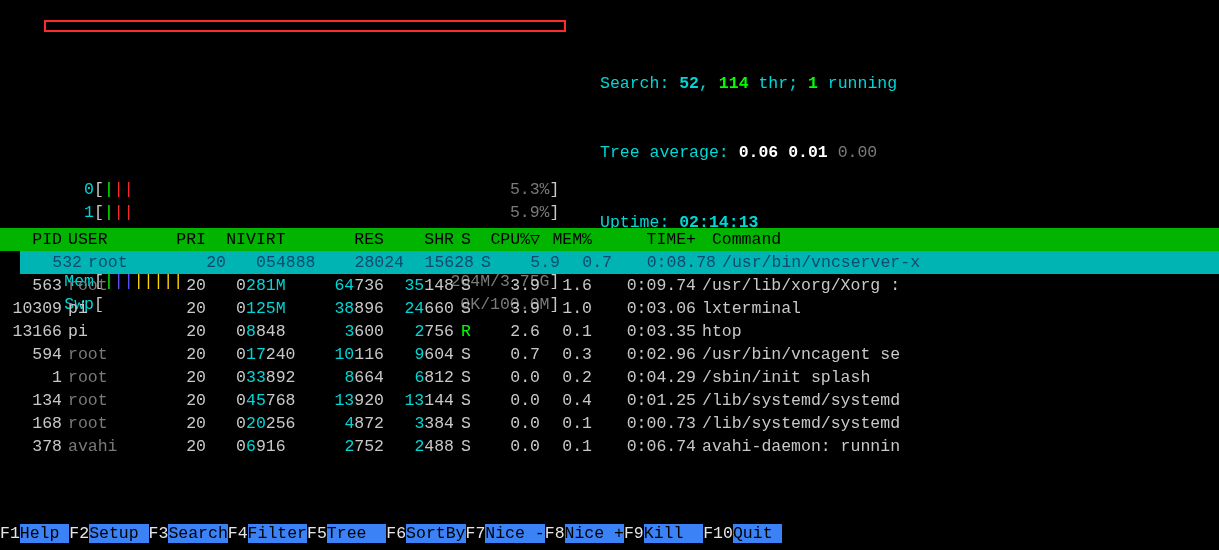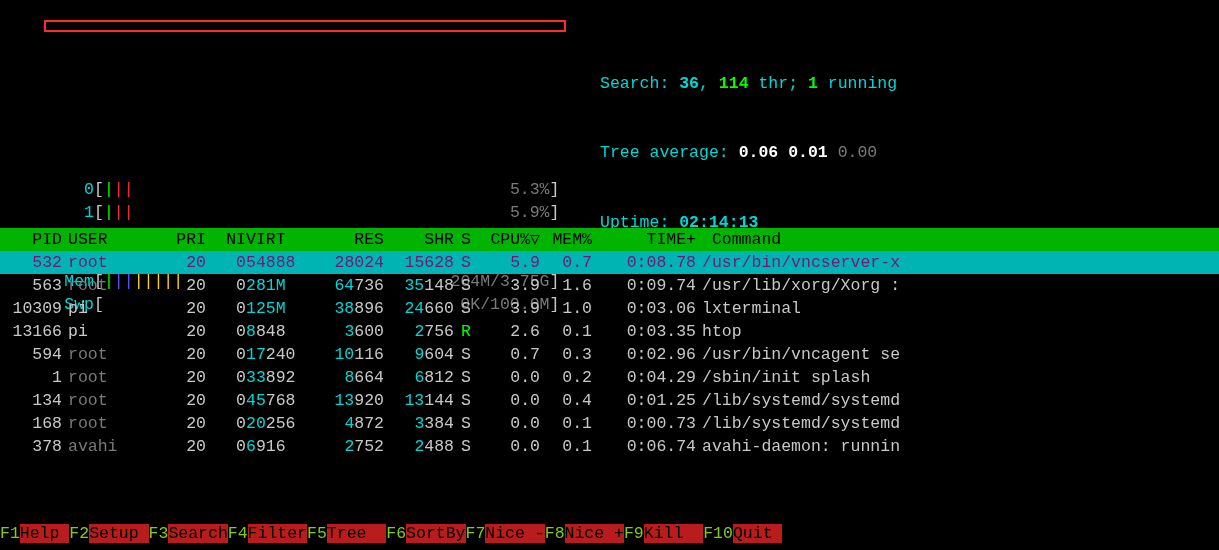--- a/index.html
+++ b/index.html
@@ -35,54 +35,54 @@
   .bar-y { color:#ffd700; }
   .meter-val { color:#7a7a7a; }
   .right-stats { position:absolute; left: 600px; top: 26px; }
   .st-label { color:#00d7d7; }
   .st-cyan-b { color:#00d7d7; font-weight:bold; }
   .st-green-b { color:#00ff00; font-weight:bold; }
   .st-white-b { color:#ffffff; font-weight:bold; }
   .st-grey { color:#7a7a7a; }  
   .header-row { background:#00b400; color:#000; height:23px; }
   .row { height:23px; }
-  .row.sel { background:#00b4b4; color:#701a75; }
+  .row.sel { background:#00b4b4; color:#0c4a6e;margin-left:20px; }
   .c { display:inline-block; }
   .c-pid { width:62px; text-align:right; }
   .c-user { width:88px; padding-left:6px;}
   .c-pri { width:56px; text-align:right;}
   .c-ni { width:40px; text-align:right;}
   .c-virt { width:66px; }
   .c-res { width:72px; text-align:right;}
   .c-shr { width:70px; text-align:right;}
   .c-s { width:24px; text-align:center;}
   .c-cpu { width:62px; text-align:right;}
   .c-mem { width:52px; text-align:right;}
   .c-time { width:104px; text-align:right;}
   .c-cmd { padding-left:6px;}
   .dim { color:#7a7a7a; }
   .num-cyan-lead { color:#00d7d7; } 
   .num-rest { color:#c8c8c8; }
   .run-g { color:#00ff00; }
   .fkeys { position:absolute; top:522px; left:0; }
-  .fk-num { color:#84cc16; }
-  .fk-lab { background:#b91c1c; color:#000; }
+  .fk-num { color:#e5e5e5; }
+  .fk-lab { background:#3b82f6; color:#000; }
 </style>
 </head>
 <body>
 
 
 
 <div class="top">
   <div class="meters-box"></div>
   <div id="cpu-meters" class="meters-area" style="position:relative; left:10px;"><div class="meter-row"><span class="meter-label">0</span><span class="meter-open">[</span><span class="meter-bars"><span class="bar-g">|</span><span class="bar-r">|</span><span class="bar-r">|</span></span><span class="meter-val">                                      5.3%</span><span class="meter-close">]</span></div><div class="meter-row"><span class="meter-label">1</span><span class="meter-open">[</span><span class="meter-bars"><span class="bar-g">|</span><span class="bar-r">|</span><span class="bar-r">|</span></span><span class="meter-val">                                      5.9%</span><span class="meter-close">]</span></div><div class="meter-row"><span class="meter-label">2</span><span class="meter-open">[</span><span class="meter-bars"><span class="bar-g">|</span><span class="bar-r">|</span><span class="bar-r">|</span></span><span class="meter-val">                                      6.5%</span><span class="meter-close">]</span></div><div class="meter-row"><span class="meter-label">3</span><span class="meter-open">[</span><span class="meter-bars"><span class="bar-g">|</span><span class="bar-r">|</span></span><span class="meter-val">                                       3.3%</span><span class="meter-close">]</span></div><div class="meter-row"><span class="meter-label">Mem</span><span class="meter-open">[</span><span class="meter-bars"><span class="bar-g">|</span><span class="bar-b">|</span><span class="bar-b">|</span><span class="bar-y">|</span><span class="bar-y">|</span><span class="bar-y">|</span><span class="bar-y">|</span><span class="bar-y">|</span></span><span class="meter-val">                           204M/3.75G</span><span class="meter-close">]</span></div><div class="meter-row"><span class="meter-label">Swp</span><span class="meter-open">[</span><span class="meter-bars"></span><span class="meter-val">                                    0K/100.0M</span><span class="meter-close">]</span></div></div>
 </div>
 
 <div class="right-stats">
-  <div><span class="st-label">Search: </span><span class="st-cyan-b">36</span><span class="st-label">, </span><span class="st-green-b">114</span><span class="st-label"> thr; </span><span class="st-green-b">1</span><span class="st-label"> running</span></div>
+  <div><span class="st-label">Search: </span><span class="st-cyan-b">52</span><span class="st-label">, </span><span class="st-green-b">114</span><span class="st-label"> thr; </span><span class="st-green-b">1</span><span class="st-label"> running</span></div>
   <div><span class="st-label">Tree average: </span><span class="st-white-b">0.06</span> <span class="st-white-b">0.01</span> <span class="st-grey">0.00</span></div>
   <div><span class="st-label">Uptime: </span><span class="st-cyan-b">02:14:13</span></div>
 </div>
 
 <div id="proc" style="position:absolute; top:228px; width:1219px;"><div class="header-row"><span class="c c-pid">PID</span><span class="c c-user">USER</span><span class="c c-pri">PRI</span><span class="c c-ni">NI</span><span class="c c-virt">VIRT</span><span class="c c-res">RES</span><span class="c c-shr">SHR</span><span class="c c-s">S</span><span class="c c-cpu">CPU%▽</span><span class="c c-mem">MEM%</span><span class="c c-time">TIME+</span><span class="c c-cmd"> Command</span></div><div class="row sel"><span class="c c-pid">532</span><span class="c c-user ">root</span><span class="c c-pri">20</span><span class="c c-ni">0</span><span class="c c-virt">54888</span><span class="c c-res">28024</span><span class="c c-shr">15628</span><span class="c c-s ">S</span><span class="c c-cpu">5.9</span><span class="c c-mem">0.7</span><span class="c c-time">0:08.78</span><span class="c c-cmd">/usr/bin/vncserver-x</span></div><div class="row"><span class="c c-pid">563</span><span class="c c-user dim">root</span><span class="c c-pri">20</span><span class="c c-ni">0</span><span class="c c-virt"><span class="num-cyan-lead">281M</span><span class="num-rest"></span></span><span class="c c-res"><span class="num-cyan-lead">64</span><span class="num-rest">736</span></span><span class="c c-shr"><span class="num-cyan-lead">35</span><span class="num-rest">148</span></span><span class="c c-s ">S</span><span class="c c-cpu">3.9</span><span class="c c-mem">1.6</span><span class="c c-time">0:09.74</span><span class="c c-cmd">/usr/lib/xorg/Xorg :</span></div><div class="row"><span class="c c-pid">10309</span><span class="c c-user ">pi</span><span class="c c-pri">20</span><span class="c c-ni">0</span><span class="c c-virt"><span class="num-cyan-lead">125M</span><span class="num-rest"></span></span><span class="c c-res"><span class="num-cyan-lead">38</span><span class="num-rest">896</span></span><span class="c c-shr"><span class="num-cyan-lead">24</span><span class="num-rest">660</span></span><span class="c c-s ">S</span><span class="c c-cpu">3.9</span><span class="c c-mem">1.0</span><span class="c c-time">0:03.06</span><span class="c c-cmd">lxterminal</span></div><div class="row"><span class="c c-pid">13166</span><span class="c c-user ">pi</span><span class="c c-pri">20</span><span class="c c-ni">0</span><span class="c c-virt"><span class="num-cyan-lead">8</span><span class="num-rest">848</span></span><span class="c c-res"><span class="num-cyan-lead">3</span><span class="num-rest">600</span></span><span class="c c-shr"><span class="num-cyan-lead">2</span><span class="num-rest">756</span></span><span class="c c-s run-g">R</span><span class="c c-cpu">2.6</span><span class="c c-mem">0.1</span><span class="c c-time">0:03.35</span><span class="c c-cmd">htop</span></div><div class="row"><span class="c c-pid">594</span><span class="c c-user dim">root</span><span class="c c-pri">20</span><span class="c c-ni">0</span><span class="c c-virt"><span class="num-cyan-lead">17</span><span class="num-rest">240</span></span><span class="c c-res"><span class="num-cyan-lead">10</span><span class="num-rest">116</span></span><span class="c c-shr"><span class="num-cyan-lead">9</span><span class="num-rest">604</span></span><span class="c c-s ">S</span><span class="c c-cpu">0.7</span><span class="c c-mem">0.3</span><span class="c c-time">0:02.96</span><span class="c c-cmd">/usr/bin/vncagent se</span></div><div class="row"><span class="c c-pid">1</span><span class="c c-user dim">root</span><span class="c c-pri">20</span><span class="c c-ni">0</span><span class="c c-virt"><span class="num-cyan-lead">33</span><span class="num-rest">892</span></span><span class="c c-res"><span class="num-cyan-lead">8</span><span class="num-rest">664</span></span><span class="c c-shr"><span class="num-cyan-lead">6</span><span class="num-rest">812</span></span><span class="c c-s ">S</span><span class="c c-cpu">0.0</span><span class="c c-mem">0.2</span><span class="c c-time">0:04.29</span><span class="c c-cmd">/sbin/init splash</span></div><div class="row"><span class="c c-pid">134</span><span class="c c-user dim">root</span><span class="c c-pri">20</span><span class="c c-ni">0</span><span class="c c-virt"><span class="num-cyan-lead">45</span><span class="num-rest">768</span></span><span class="c c-res"><span class="num-cyan-lead">13</span><span class="num-rest">920</span></span><span class="c c-shr"><span class="num-cyan-lead">13</span><span class="num-rest">144</span></span><span class="c c-s ">S</span><span class="c c-cpu">0.0</span><span class="c c-mem">0.4</span><span class="c c-time">0:01.25</span><span class="c c-cmd">/lib/systemd/systemd</span></div><div class="row"><span class="c c-pid">168</span><span class="c c-user dim">root</span><span class="c c-pri">20</span><span class="c c-ni">0</span><span class="c c-virt"><span class="num-cyan-lead">20</span><span class="num-rest">256</span></span><span class="c c-res"><span class="num-cyan-lead">4</span><span class="num-rest">872</span></span><span class="c c-shr"><span class="num-cyan-lead">3</span><span class="num-rest">384</span></span><span class="c c-s ">S</span><span class="c c-cpu">0.0</span><span class="c c-mem">0.1</span><span class="c c-time">0:00.73</span><span class="c c-cmd">/lib/systemd/systemd</span></div><div class="row"><span class="c c-pid">378</span><span class="c c-user dim">avahi</span><span class="c c-pri">20</span><span class="c c-ni">0</span><span class="c c-virt"><span class="num-cyan-lead">6</span><span class="num-rest">916</span></span><span class="c c-res"><span class="num-cyan-lead">2</span><span class="num-rest">752</span></span><span class="c c-shr"><span class="num-cyan-lead">2</span><span class="num-rest">488</span></span><span class="c c-s ">S</span><span class="c c-cpu">0.0</span><span class="c c-mem">0.1</span><span class="c c-time">0:06.74</span><span class="c c-cmd">avahi-daemon: runnin</span></div></div>
 
 <div class="fkeys" id="fkeys"><span class="fk-num">F1</span><span class="fk-lab">Help </span><span class="fk-num">F2</span><span class="fk-lab">Setup </span><span class="fk-num">F3</span><span class="fk-lab">Search</span><span class="fk-num">F4</span><span class="fk-lab">Filter</span><span class="fk-num">F5</span><span class="fk-lab">Tree  </span><span class="fk-num">F6</span><span class="fk-lab">SortBy</span><span class="fk-num">F7</span><span class="fk-lab">Nice -</span><span class="fk-num">F8</span><span class="fk-lab">Nice +</span><span class="fk-num">F9</span><span class="fk-lab">Kill  </span><span class="fk-num">F10</span><span class="fk-lab">Quit </span></div>
 
 
 

